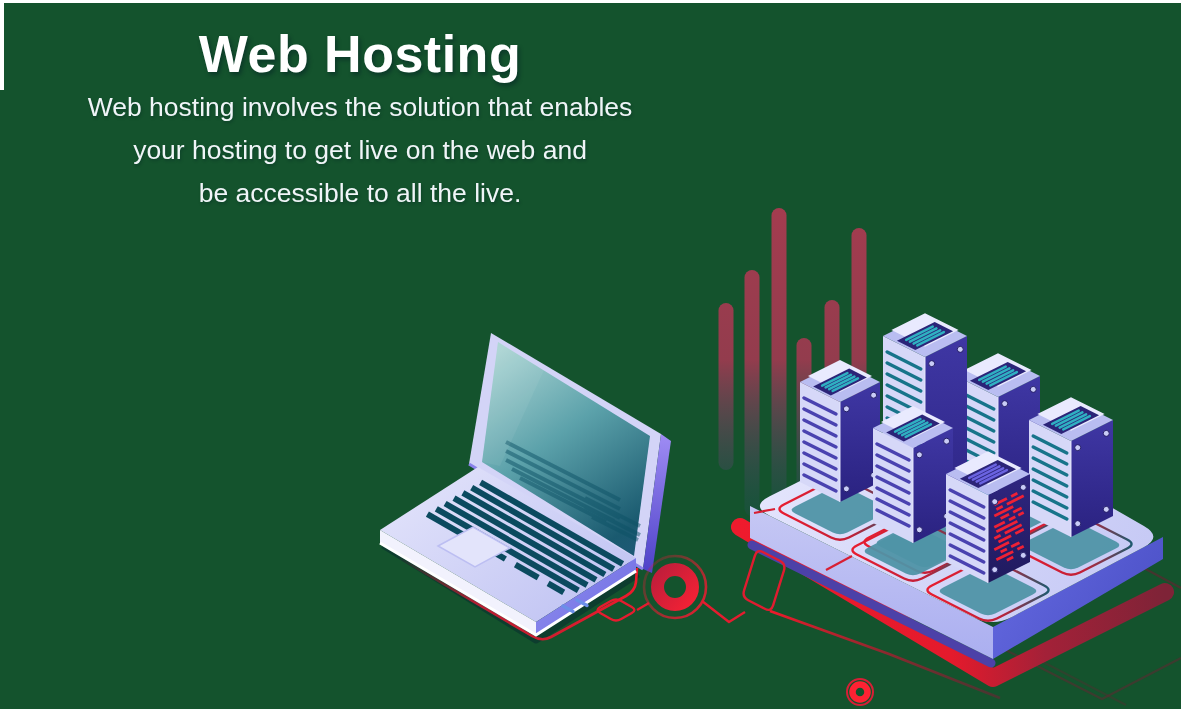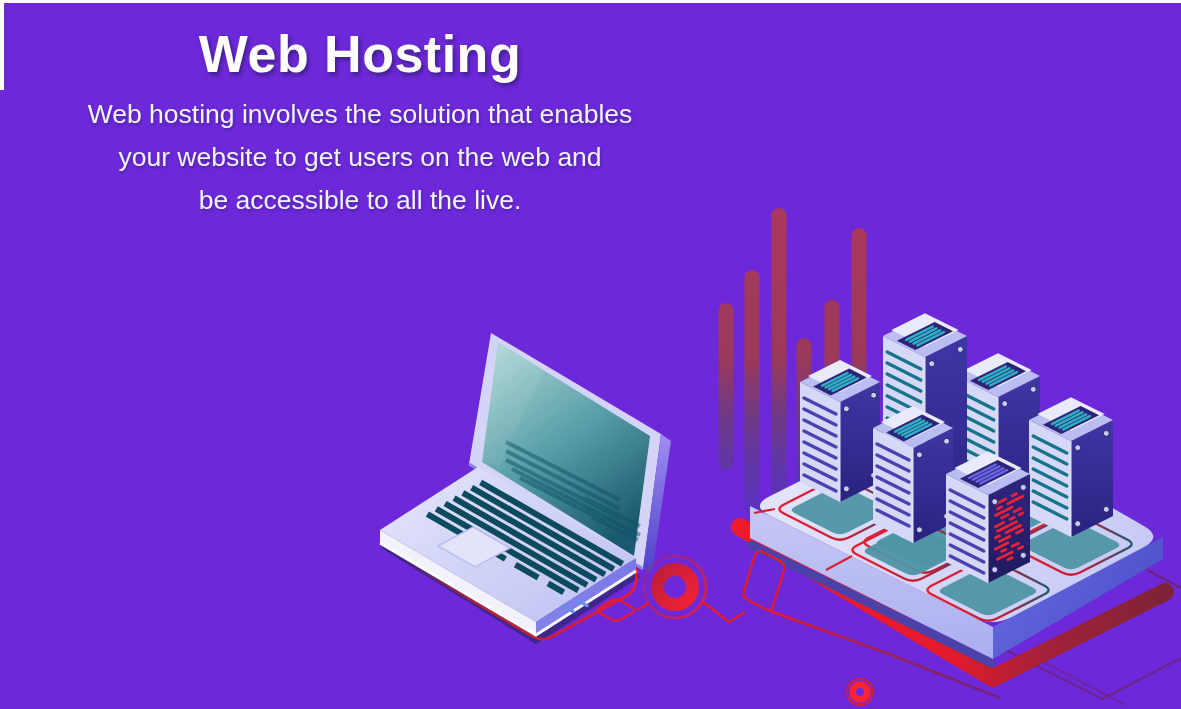--- a/index.html
+++ b/index.html
@@ -8,31 +8,31 @@
     background:var(--background,#045670);
     font-family:"Liberation Sans", sans-serif;
   }
   .frame-top{position:absolute;left:0;top:0;width:100%;height:3px;background:var(--frame_white,#fff);}
   .frame-left{position:absolute;left:0;top:0;width:4px;height:90px;background:var(--frame_white,#fff);}
   .hero{position:absolute;left:28px;top:22px;width:664px;text-align:center;z-index:3;}
   .hero h1{
     margin:0;font-size:52px;line-height:64px;font-weight:bold;letter-spacing:.5px;
     color:var(--title_text,#fff);text-shadow:2px 3px 4px rgba(2,25,36,.45);
   }
-  .hero .sub{margin-top:7px;}
+  .hero .sub{}
   .hero .sub div{
     font-size:26.5px;line-height:43px;color:var(--body_text,#f0f5f8);
     text-shadow:1px 2px 3px rgba(2,25,36,.3);
   }
   svg{position:absolute;left:0;top:0;}
 </style>
 </head>
 <body>
 
-<div id="stage" style="background: #6d28d9;">
+<div id="stage" style="background: #14532d;">
   <svg id="art" width="1181" height="709" viewBox="0 0 1181 709">
     <defs>
       <linearGradient id="barGrad" x1="0" y1="200" x2="0" y2="555" gradientUnits="userSpaceOnUse">
         <stop offset="0" stop-color="#b13a52"></stop>
         <stop offset="0.45" stop-color="#9e3a50"></stop>
         <stop offset="1" stop-color="#0a5670" stop-opacity="0"></stop>
       </linearGradient>
       <linearGradient id="glassGrad" x1="500" y1="350" x2="650" y2="560" gradientUnits="userSpaceOnUse">
         <stop offset="0" stop-color="#a9d4d2"></stop>
         <stop offset="0.4" stop-color="#58a0a8"></stop>
@@ -369,17 +369,17 @@
     </g>
   </svg>
 
   <div class="frame-top"></div>
   <div class="frame-left"></div>
 
   <div class="hero">
     <h1>Web Hosting</h1>
     <div class="sub">
       <div>Web hosting involves the solution that enables</div>
-      <div>your website to get users on the web and</div>
+      <div>your hosting to get live on the web and</div>
       <div>be accessible to all the live.</div>
     </div>
   </div>
 </div>
 
 </body></html>

